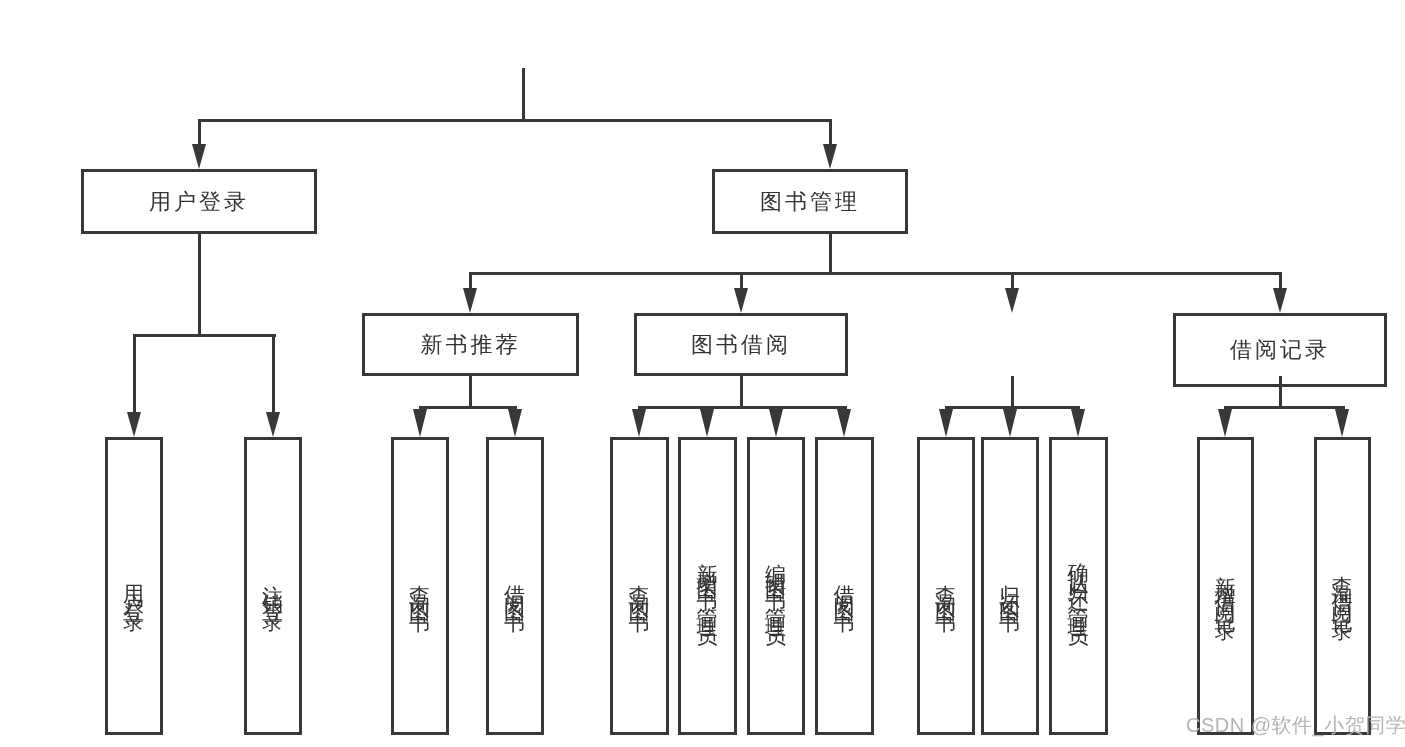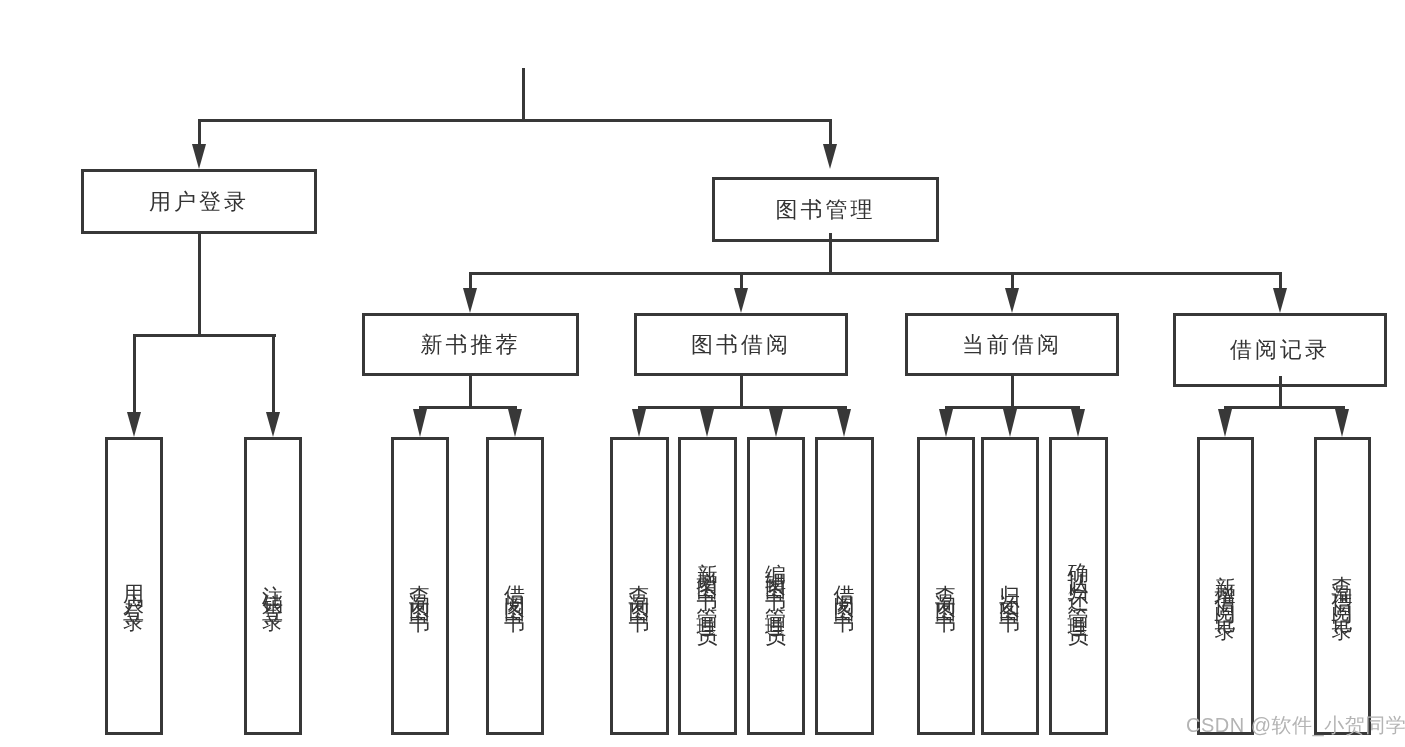--- a/index.html
+++ b/index.html
@@ -34,21 +34,21 @@
 
 
   <div class="line" style="left:521.5px;top:68px;width:3px;height:52px"></div>
   <div class="line" style="left:197.5px;top:118.5px;width:634px;height:3px"></div>
   <div class="line" style="left:197.5px;top:120px;width:3px;height:28px"></div>
   <div class="line" style="left:828.5px;top:120px;width:3px;height:28px"></div>
   <div class="arr" style="left:192px;top:144px"></div>
   <div class="arr" style="left:823px;top:144px"></div>
 
   <div class="box hbox" style="left:81px;top:169px;width:236px;height:65px">用户登录</div>
-  <div class="box hbox" style="left:712px;top:177px;width:227px;height:65px">图书管理</div>
+  <div class="box hbox" style="left:712px;top:169px;width:196px;height:65px">图书管理</div>
 
   <div class="line" style="left:197.5px;top:234px;width:3px;height:101px"></div>
   <div class="line" style="left:132.5px;top:333.5px;width:143px;height:3px"></div>
   <div class="line" style="left:132.5px;top:335px;width:3px;height:77px"></div>
   <div class="line" style="left:271.5px;top:335px;width:3px;height:77px"></div>
   <div class="arr" style="left:127px;top:412px"></div>
   <div class="arr" style="left:266px;top:412px"></div>
 
   <div class="line" style="left:828.5px;top:233px;width:3px;height:40px"></div>
   <div class="line" style="left:468.5px;top:271.5px;width:813px;height:3px"></div>
@@ -56,21 +56,20 @@
   <div class="line" style="left:739.5px;top:273px;width:3px;height:17px"></div>
   <div class="line" style="left:1010.5px;top:273px;width:3px;height:17px"></div>
   <div class="line" style="left:1278.5px;top:273px;width:3px;height:17px"></div>
   <div class="arr" style="left:463px;top:288px"></div>
   <div class="arr" style="left:734px;top:288px"></div>
   <div class="arr" style="left:1005px;top:288px"></div>
   <div class="arr" style="left:1273px;top:288px"></div>
 
   <div class="box hbox" style="left:362px;top:313px;width:217px;height:63px">新书推荐</div>
   <div class="box hbox" style="left:634px;top:313px;width:214px;height:63px">图书借阅</div>
-  <div class="box hbox" style="left:905px;top:313px;width:214px;height:63px">当前借阅</div>
   <div class="box hbox" style="left:1173px;top:313px;width:214px;height:74px">借阅记录</div>
 
   <div class="line" style="left:468.5px;top:376px;width:3px;height:31px"></div>
   <div class="line" style="left:418.5px;top:405.5px;width:98px;height:3px"></div>
   <div class="arr arr28" style="left:413px;top:409px"></div>
   <div class="arr arr28" style="left:508px;top:409px"></div>
 
   <div class="line" style="left:739.5px;top:376px;width:3px;height:31px"></div>
   <div class="line" style="left:637.5px;top:405.5px;width:209px;height:3px"></div>
   <div class="arr arr28" style="left:632px;top:409px"></div>

